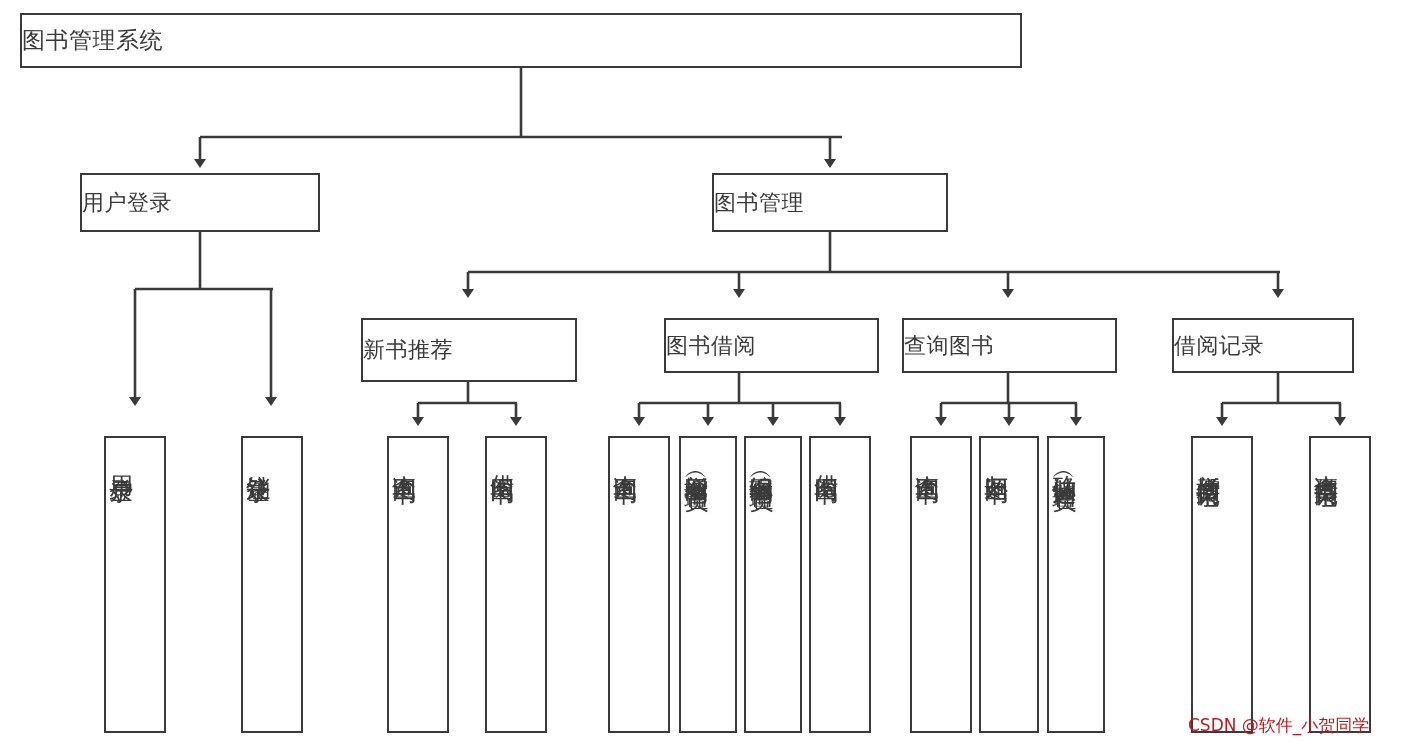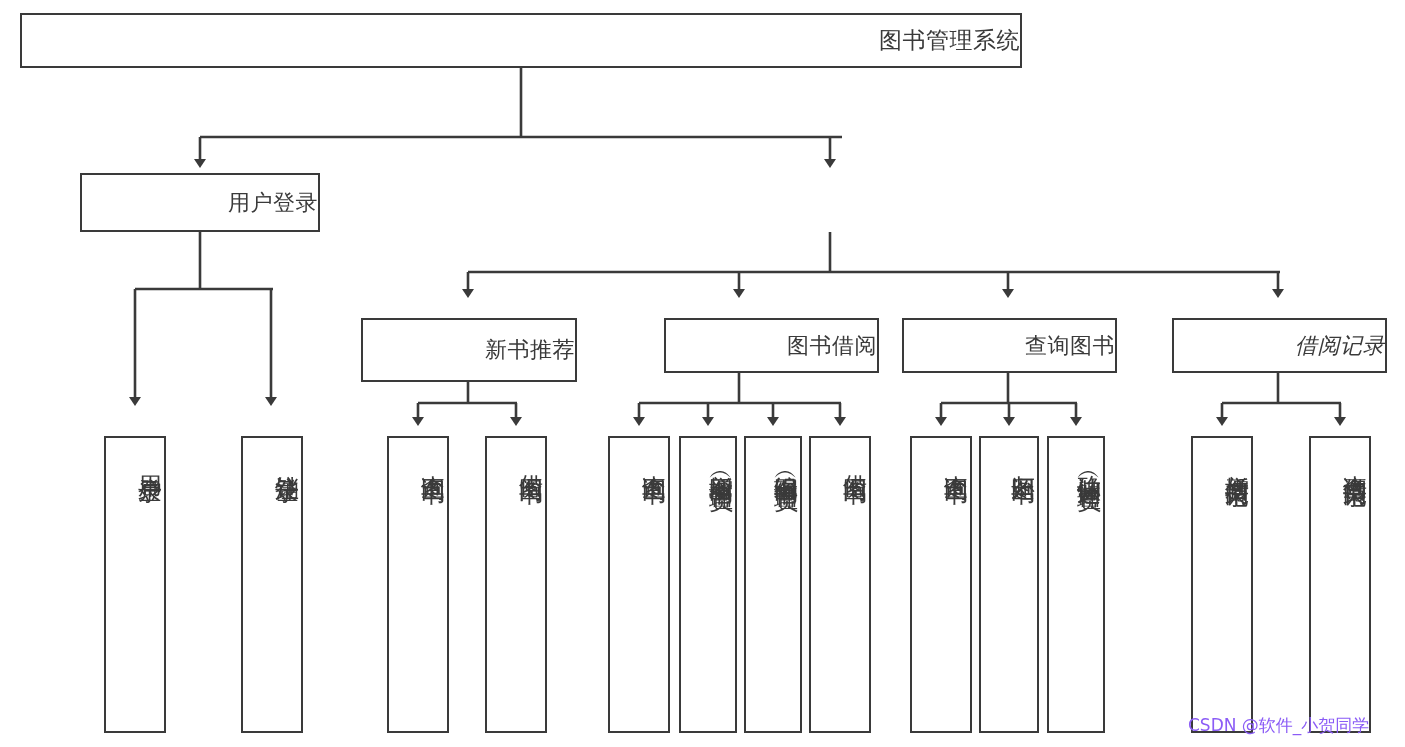--- a/index.html
+++ b/index.html
@@ -24,21 +24,21 @@
     width: 1405px;
     height: 747px;
   }
   .node {
     position: absolute;
     box-sizing: border-box;
     border: 2.5px solid #3a3a3a;
     background: #ffffff;
     display: flex;
     align-items: center;
-    justify-content: flex-end;
+    justify-content: flex-start;
     color: #3a3a3a;
     z-index: 3;
   }
   .node-label {
     color: #3a3a3a;
     letter-spacing: 0.5px;
     line-height: 1.15;
     white-space: nowrap;
   }
   .node.root { }
@@ -60,21 +60,21 @@
     text-align: left;
   }
   .node.leaf.center .node-label {
     text-align: center;
   }
   .watermark {
     position: absolute;
     left: 1188px;
     top: 714px;
     font-size: 17px;
-    color: #8b5cf6;
+    color: #b91c1c;
     white-space: nowrap;
     z-index: 5;
     font-family: "DejaVu Sans", "Liberation Sans", sans-serif;
   }
 </style>
 </head>
 <body>
 
 <div id="canvas">
 
@@ -129,31 +129,34 @@
     </g>
   </svg>
 
   <div class="node root" style="left:20px; top:13px; width:1002px; height:55px;">
     <span class="node-label">图书管理系统</span>
   </div>
 
   <div class="node level2" style="left:80px; top:173px; width:240px; height:59px;">
     <span class="node-label">用户登录</span>
   </div>
+  <div class="node level2" style="left:712px; top:173px; width:236px; height:59px;">
+    <span class="node-label">图书管理</span>
+  </div>
 
   <div class="node level3" style="left:361px; top:318px; width:216px; height:64px;">
     <span class="node-label">新书推荐</span>
   </div>
   <div class="node level3" style="left:664px; top:318px; width:215px; height:55px;">
     <span class="node-label">图书借阅</span>
   </div>
   <div class="node level3" style="left:902px; top:318px; width:215px; height:55px;">
     <span class="node-label">查询图书</span>
   </div>
-  <div class="node level3" style="left:1172px; top:318px; width:215px; height:55px;font-style:italic;">
+  <div class="node level3" style="left:1172px; top:318px; width:182px; height:55px;">
     <span class="node-label">借阅记录</span>
   </div>
 
   <div class="node leaf center" style="left:104px; top:436px; width:62px; height:297px;">
     <span class="node-label">用户登录</span>
   </div>
   <div class="node leaf center" style="left:241px; top:436px; width:62px; height:297px;">
     <span class="node-label">注销登录</span>
   </div>
 

